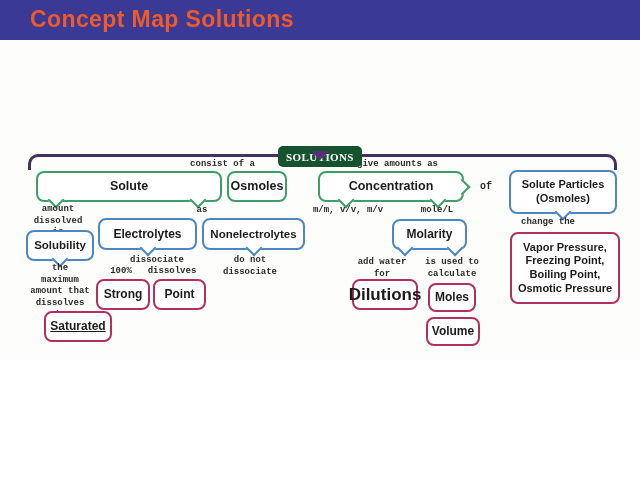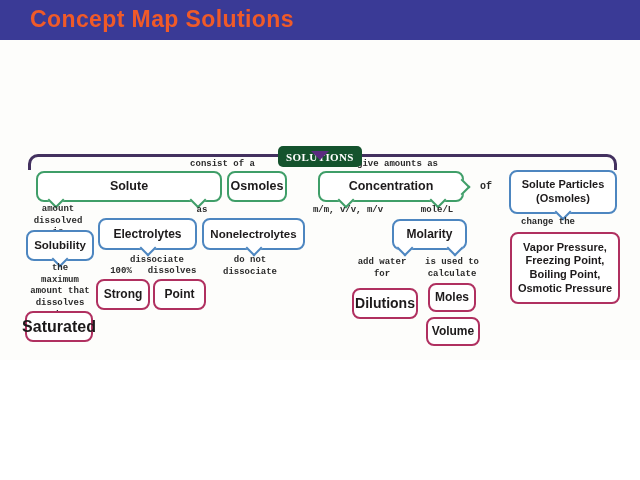--- a/index.html
+++ b/index.html
@@ -147,24 +147,24 @@
   <div class="lbl" style="left:348px;top:257px;width:68px;">add water for</div>
   <div class="lbl" style="left:424px;top:257px;width:56px;">is used to
 calculate</div>
 
   <div class="box pink" style="left:96px;top:279px;width:50px;height:27px;font-size:12px;text-align:right;">
     <span>Strong</span>
   </div>
   <div class="box pink" style="left:153px;top:279px;width:49px;height:27px;font-size:12px;">
     <span>Point</span>
   </div>
-  <div class="box pink" style="left:25px;top:311px;width:64px;height:27px;font-size:16px;">
+  <div class="box pink" style="left:44px;top:311px;width:64px;height:27px;font-size:12px;text-decoration:underline;">
     <span>Saturated</span>
   </div>
-  <div class="box pink" style="left:352px;top:288px;width:62px;height:27px;font-size:14px;">
+  <div class="box pink" style="left:352px;top:279px;width:62px;height:27px;font-size:17px;">
     <span>Dilutions</span>
   </div>
   <div class="box pink" style="left:428px;top:283px;width:44px;height:25px;font-size:12px;">
     <span>Moles</span>
   </div>
   <div class="box pink" style="left:426px;top:317px;width:50px;height:25px;font-size:12px;">
     <span>Volume</span>
   </div>
 
 

